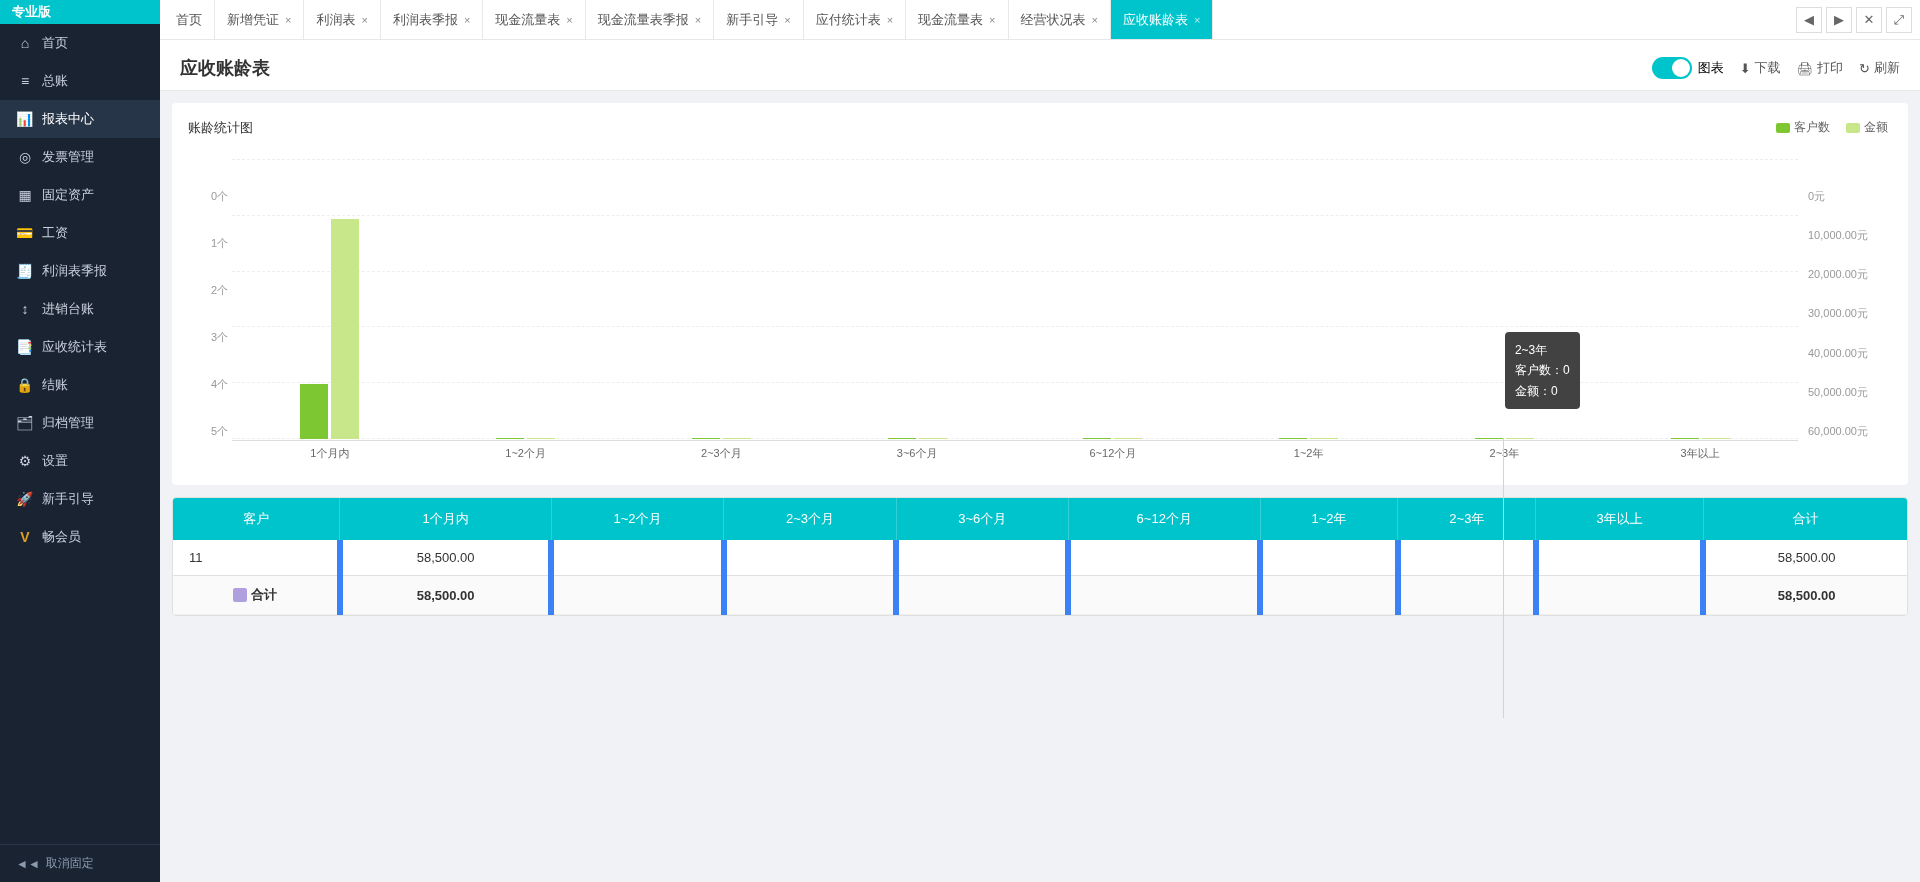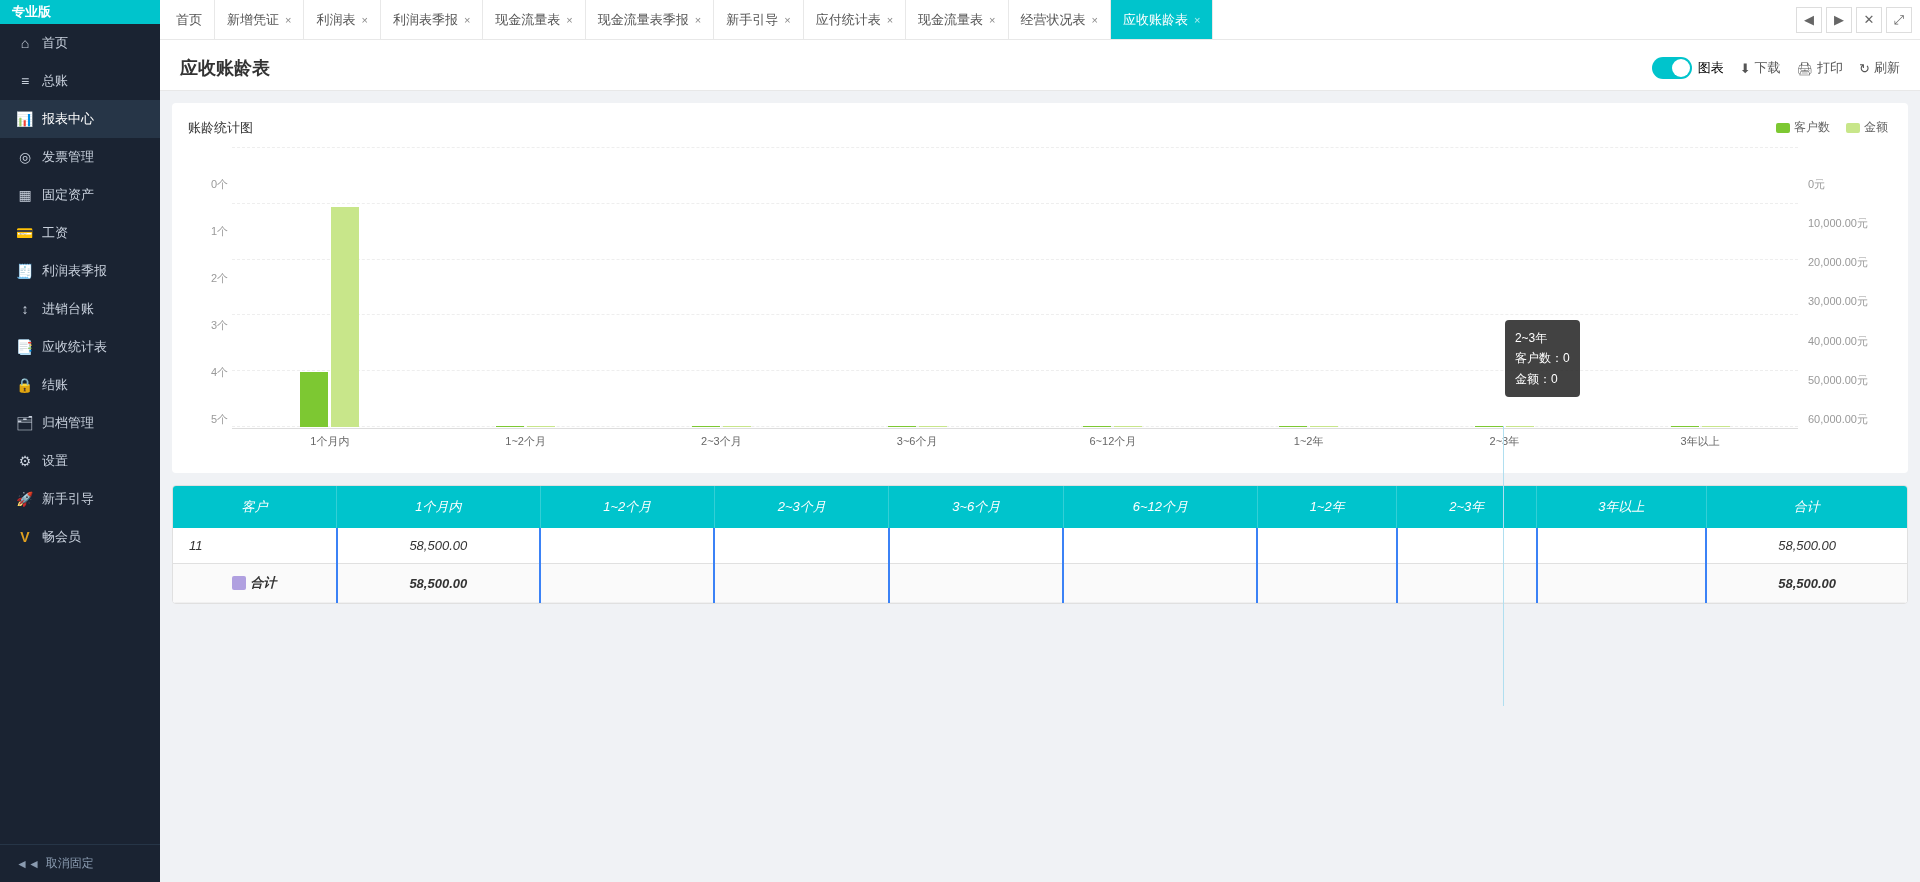--- a/index.html
+++ b/index.html
@@ -167,20 +167,21 @@
     .chart-section {
       background: white;
       margin: 12px 12px 0 12px;
       padding: 16px;
       border-radius: 4px;
       position: relative;
     }
     .chart-title {
       font-size: 13px;
       color: #333;
+      margin-bottom: 12px;
     }
     .chart-legend {
       position: absolute;
       top: 16px;
       right: 20px;
       display: flex;
       gap: 16px;
       font-size: 12px;
       color: #666;
     }
@@ -310,21 +311,20 @@
       height: 280px;
       background: #b0dff0;
     }
 
     
     .table-section {
       margin: 12px 12px 12px 12px;
       border-radius: 4px;
       overflow: hidden;
       border: 1px solid #e0e0e0;
-      font-style: italic;
     }
     table {
       width: 100%;
       border-collapse: collapse;
       background: white;
     }
     thead tr {
       background: #00c4cc;
       color: white;
     }
@@ -337,21 +337,21 @@
     }
     thead th:last-child { border-right: none; }
     tbody tr {
       border-bottom: 1px solid #f0f0f0;
     }
     tbody td {
       padding: 10px 8px;
       text-align: center;
       font-size: 13px;
       color: #333;
-      border-right: 2px solid #3b82f6;
+      border-right: 6px solid #3b82f6;
     }
     tbody td:last-child { border-right: none; }
     .total-row td {
       font-weight: bold;
       background: #fafafa;
       border-top: 1px solid #e0e0e0;
     }
     .total-label {
       display: flex;
       align-items: center;

